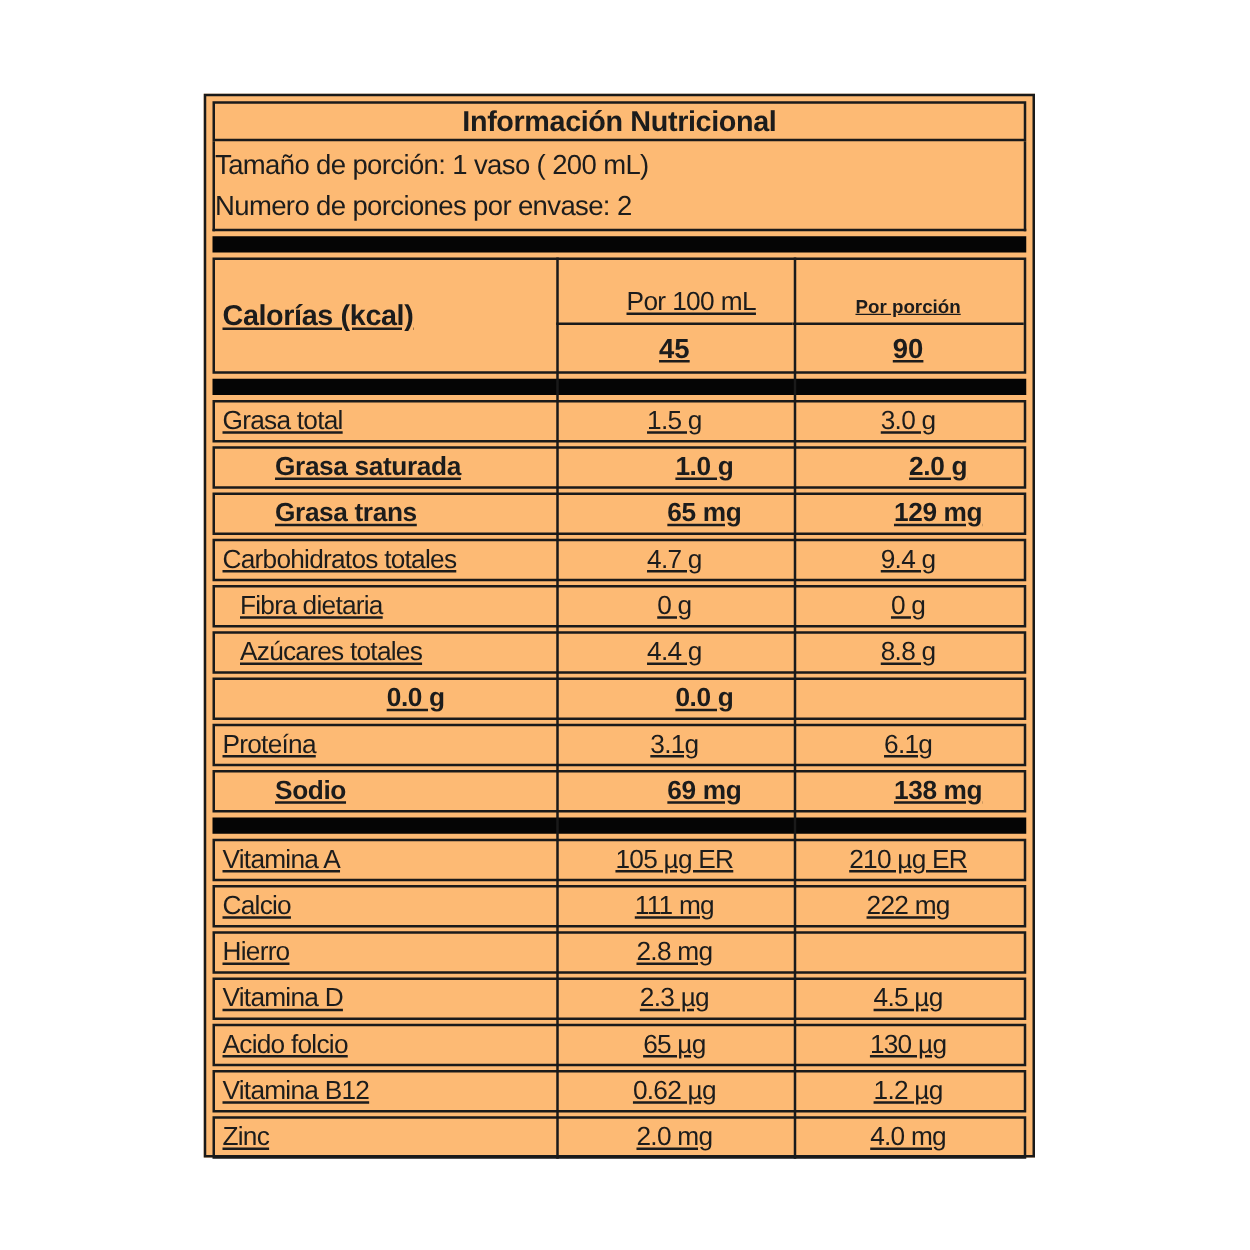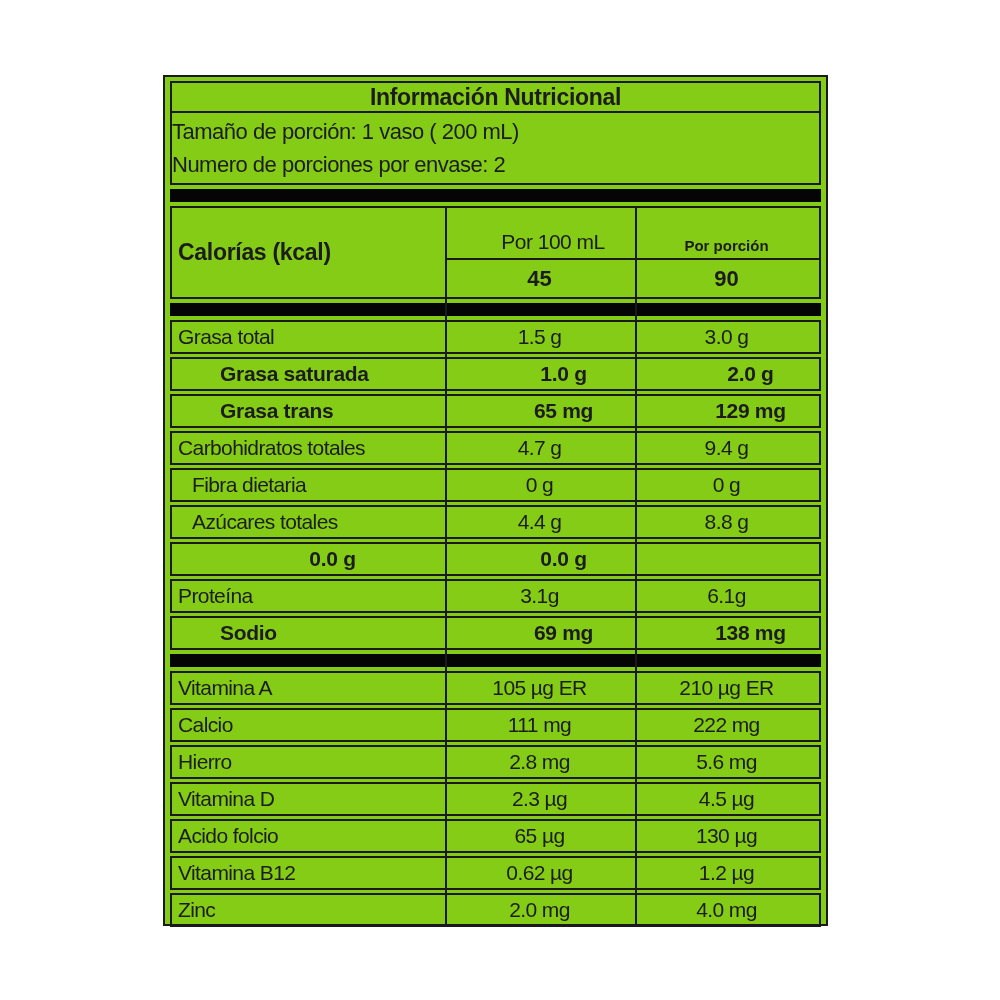--- a/index.html
+++ b/index.html
@@ -1,29 +1,29 @@
 <!DOCTYPE html>
 <html><head>
 <meta charset="utf-8">
 <style>
   * { margin:0; padding:0; box-sizing:border-box; }
   html,body { width:1000px; height:1000px; background:#ffffff; overflow:hidden;
               font-family:"Liberation Sans", sans-serif; color:#1c1c1c; }
   .sheet { position:absolute; left:163px; top:75px; width:665px; height:851px; }
-  .outer { width:100%; height:100%; border:2px solid #1a1a1a; padding:4px 5px 5px 5px; background:#84cc16; }
+  .outer { width:100%; height:100%; border:2px solid #1a1a1a; padding:4px 5px 5px 5px; background:#fdba74; }
 
   .title-box { border:2px solid #1a1a1a; height:32px; display:flex; align-items:center; justify-content:center;
                font-weight:bold; font-size:23px; letter-spacing:-0.3px; }
   .serving-box { border:2px solid #1a1a1a; border-top:none; margin-top:0; padding:2px 0 2px 0;
                  font-size:22px; letter-spacing:-0.5px; }
   .serving-box div { height:33px; display:flex; align-items:center; }
 
   .thickbar { height:13px; background:#050505; margin:4px 0; }
 
-  .cols-region { position:relative; }
+  .cols-region { position:relative;text-decoration:underline; }
   .vline { position:absolute; top:0; bottom:0; width:2px; background:#1a1a1a; z-index:3; }
   .vline.v1 { left:42.2%; }
   .vline.v2 { left:71.4%; }
 
   .cal-box { border:2px solid #1a1a1a; display:grid;
              grid-template-columns:42.2% 29.2% auto; grid-template-rows:52px 37px; }
   .cal-label { grid-row:1 / span 2; display:flex; align-items:center; padding-left:6px;
                font-weight:bold; font-size:23px; letter-spacing:-0.3px; }
   .cal-h { display:flex; align-items:flex-end; justify-content:center; padding-bottom:4px;
            border-bottom:2px solid #1a1a1a; }
@@ -126,21 +126,20 @@
           <div class="ncell nval">210 µg ER</div>
         </div>
         <div class="nrow">
           <div class="ncell nname">Calcio</div>
           <div class="ncell nval">111 mg</div>
           <div class="ncell nval">222 mg</div>
         </div>
         <div class="nrow">
           <div class="ncell nname">Hierro</div>
           <div class="ncell nval">2.8 mg</div>
-          <div class="ncell nval">5.6 mg</div>
         </div>
         <div class="nrow">
           <div class="ncell nname">Vitamina D</div>
           <div class="ncell nval">2.3 µg</div>
           <div class="ncell nval">4.5 µg</div>
         </div>
         <div class="nrow">
           <div class="ncell nname">Acido folcio</div>
           <div class="ncell nval">65 µg</div>
           <div class="ncell nval">130 µg</div>

